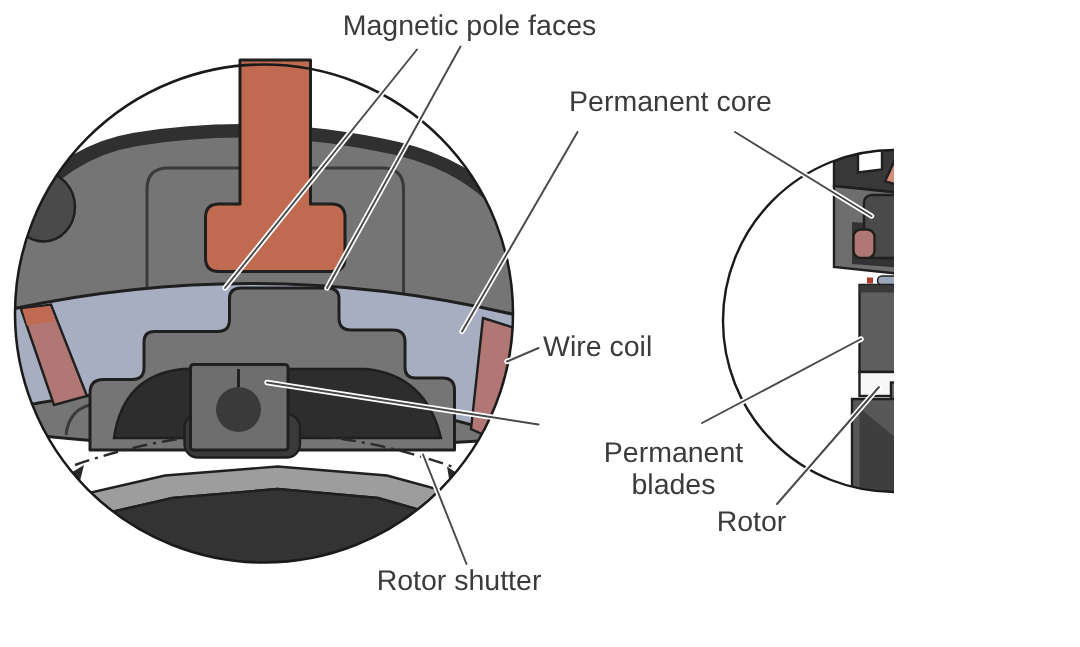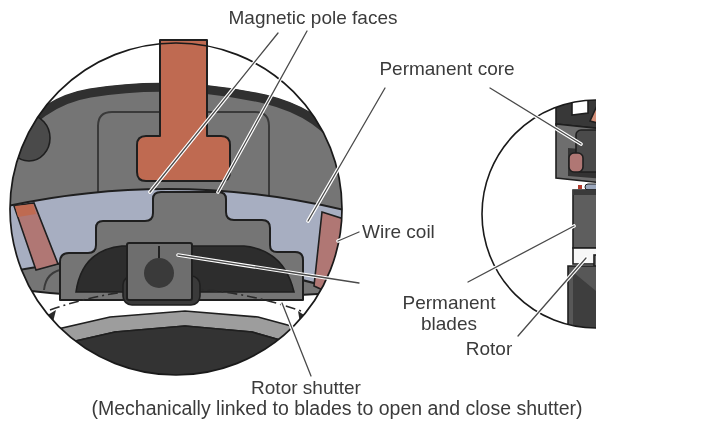--- a/index.html
+++ b/index.html
@@ -158,17 +158,16 @@
   </g>
 </svg>
 
   <div class="lbl ctr" style="left:313px;top:7px;">Magnetic pole faces</div>
   <div class="lbl ctr" style="left:447px;top:58px;">Permanent core</div>
   <div class="lbl" style="left:362px;top:221px;text-align:center;">Wire coil</div>
   <div class="lbl ctr" style="left:413px;top:292px;margin-left:36px;">
     <div>Permanent</div>
     <div>blades</div>
   </div>
-  <div class="lbl ctr" style="left:489px;top:338px;">Rotor</div>
+  <div class="lbl ctr" style="left:501px;top:338px;">Rotor</div>
   <div class="lbl ctr" style="left:306px;top:377px;">Rotor shutter</div>
-  <div class="lbl ctr" style="left:337px;top:398px;font-size:19.5px;">(Mechanically linked to blades to open and close shutter)</div>
 
 </div>
 
 </body></html>

